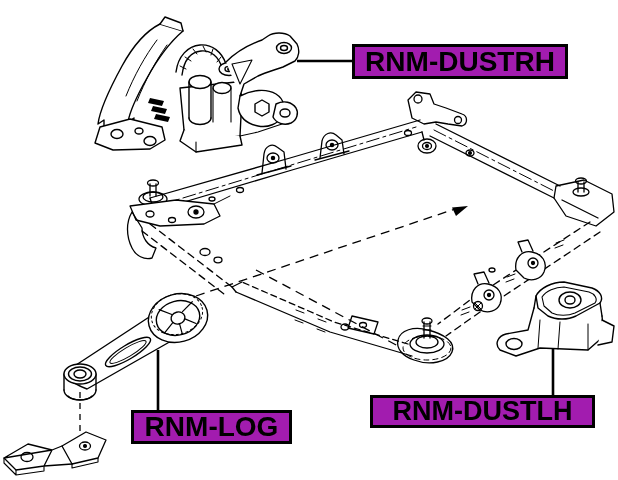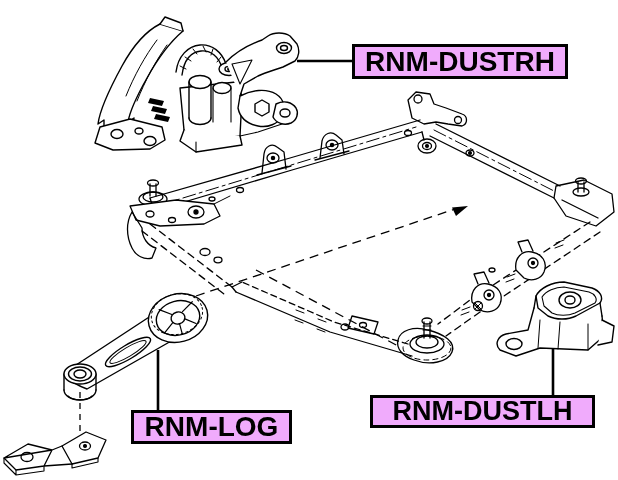--- a/index.html
+++ b/index.html
@@ -8,21 +8,21 @@
     width:618px;height:480px;
     background:#fff;
     overflow:hidden;
     font-family:"Liberation Sans",sans-serif;
   }
   #artwork{position:absolute;left:0;top:0;width:618px;height:480px;}
   .label-box{
     position:absolute;
     box-sizing:border-box;
     border:3px solid #000;
-    background:#f0abfc;
+    background:#a21caf;
     color:#000;
     display:flex;align-items:center;justify-content:center;
     font-weight:bold;
     font-size:28px;
     letter-spacing:0px;
     white-space:nowrap;
     z-index:5;
   }
   #label-right-mount{left:352px;top:44px;width:216px;height:35px;}
   #label-torque-rod {left:131px;top:410px;width:161px;height:34px;}

